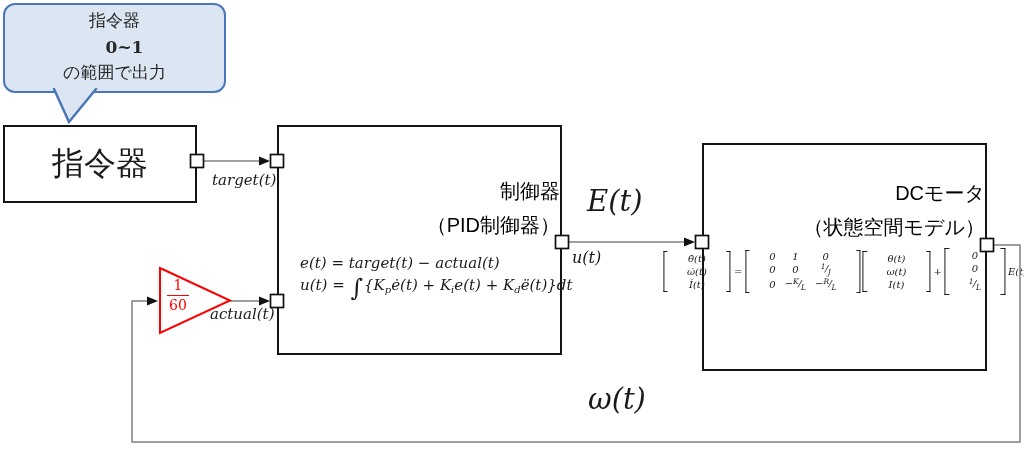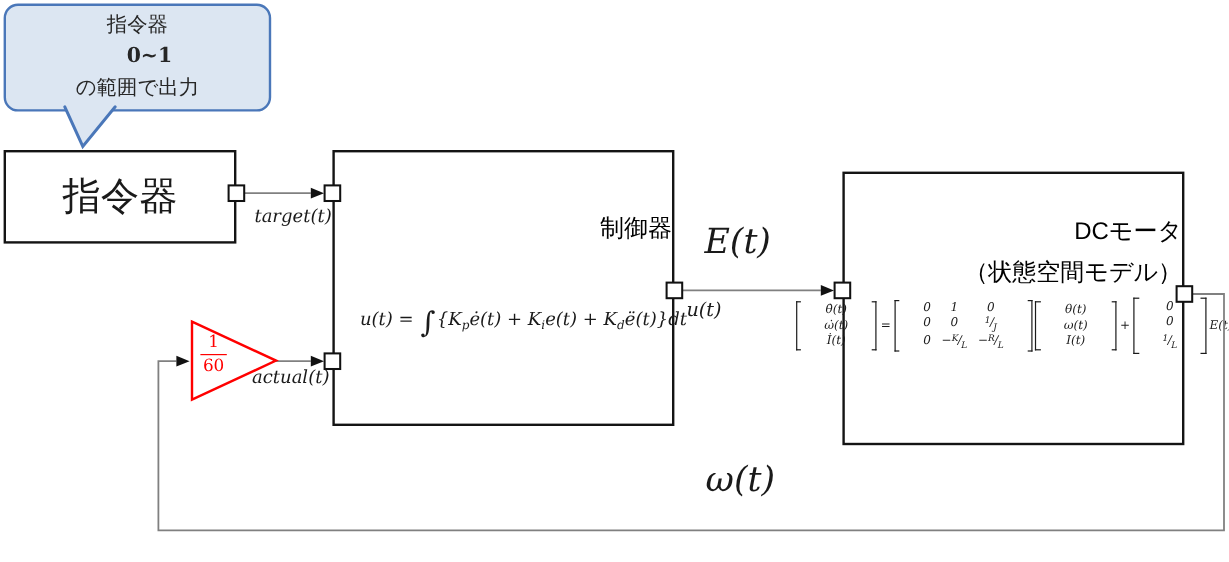--- a/index.html
+++ b/index.html
@@ -79,22 +79,24 @@
     <div>の範囲で出力</div>
   </div>
 
   <div class="block blk-commander">
     <div class="commander-label">指令器</div>
   </div>
 
   <div class="block blk-controller">
     <div class="blk-title">
       <div>制御器</div>
+      <div>（PID制御器）</div>
     </div>
     <div class="ctl-eqs">
+      <div class="eq">e(t) = target(t) − actual(t)</div>
       <div class="eq eq2"><span>u(t) = </span><span class="int">∫</span><span>{K</span><sub>p</sub><span>ė(t) + K</span><sub>i</sub><span>e(t) + K</span><sub>d</sub><span>ë(t)}dt</span></div>
     </div>
   </div>
 
   <div class="block blk-motor">
     <div class="blk-title">
       <div>DCモータ</div>
       <div>（状態空間モデル）</div>
     </div>
     <div class="ss-eq">

